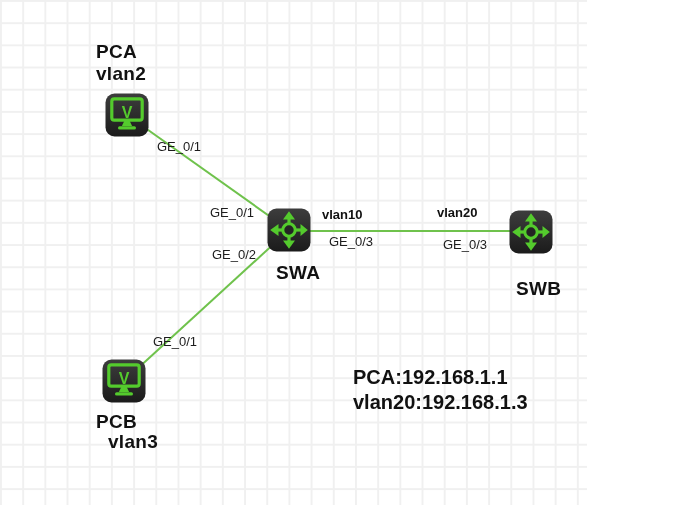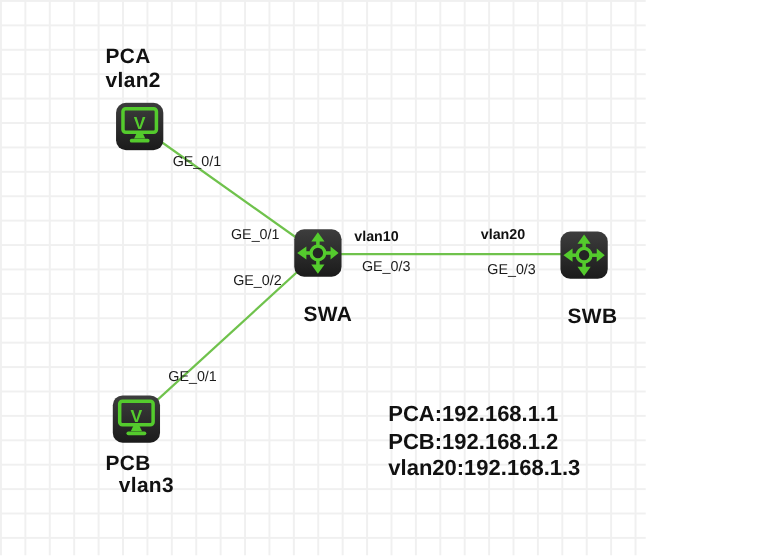--- a/index.html
+++ b/index.html
@@ -92,21 +92,21 @@
         <rect x="20.4" y="9" width="3.2" height="26"></rect>
         <rect x="9" y="20.4" width="26" height="3.2"></rect>
         <polygon points="22,3.2 16,11.5 28,11.5"></polygon>
         <polygon points="22,40.8 16,32.5 28,32.5"></polygon>
         <polygon points="3.2,22 11.5,16 11.5,28"></polygon>
         <polygon points="40.8,22 33.5,16 33.5,28"></polygon>
       </g>
       <circle cx="22" cy="22" r="6.2" fill="#242424" stroke="#54cb2d" stroke-width="3"></circle>
     </svg>
   </div>
-  <div class="node-label" style="left:276px;top:276px">SWA</div>
+  <div class="node-label" style="left:276px;top:262px">SWA</div>
   <div class="vlan-tag" style="left:322px;top:207px">vlan10</div>
   <div class="port-label" style="left:329px;top:234px">GE_0/3</div>
 
   <div class="vlan-tag" style="left:437px;top:205px">vlan20</div>
   <div class="port-label" style="left:443px;top:237px">GE_0/3</div>
   <div class="node" style="left:509px;top:210px">
     <svg width="44" height="44" viewBox="0 0 44 44">
       <rect x="0.5" y="0.5" width="43" height="43" rx="9" fill="url(#tileGrad)"></rect>
       <g fill="#54cb2d">
         <rect x="20.4" y="9" width="3.2" height="26"></rect>
@@ -116,17 +116,16 @@
         <polygon points="3.2,22 11.5,16 11.5,28"></polygon>
         <polygon points="40.8,22 33.5,16 33.5,28"></polygon>
       </g>
       <circle cx="22" cy="22" r="6.2" fill="#242424" stroke="#54cb2d" stroke-width="3"></circle>
     </svg>
   </div>
   <div class="node-label" style="left:516px;top:278px">SWB</div>
 
   <div class="annotation">
     <div>PCA:192.168.1.1</div>
-    <div>PCB:192.168.1.2</div>
     <div>vlan20:192.168.1.3</div>
   </div>
 
 </div>
 
 </body></html>

